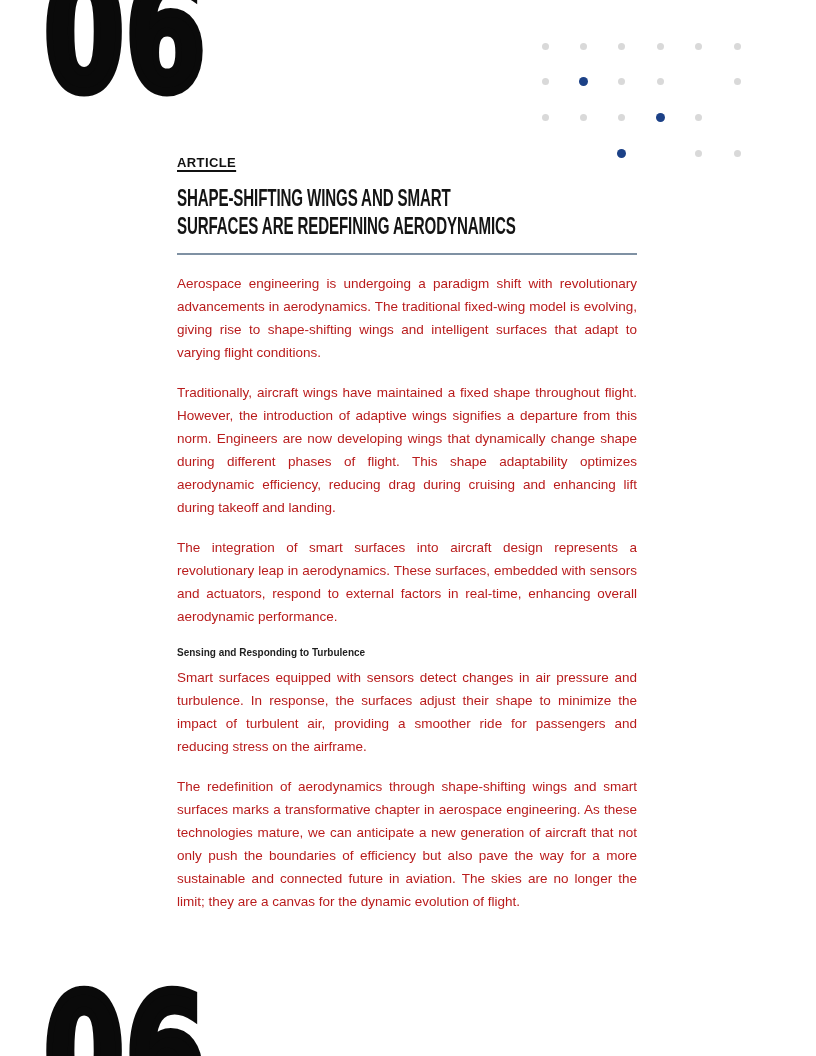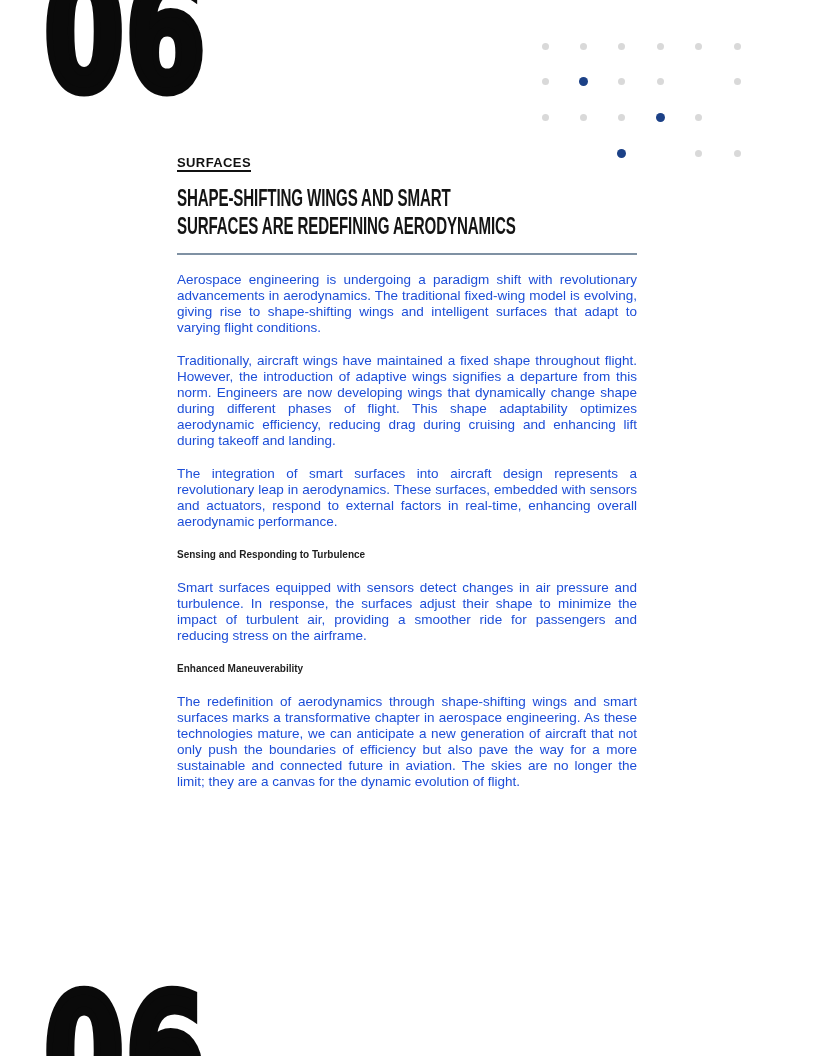--- a/index.html
+++ b/index.html
@@ -64,32 +64,32 @@
   }
   hr.divider {
     border: none;
     height: 2px;
     background: #7f91a3;
     margin: 13px 0 6px 0;
   }
   .blocks p {
     margin: 17px 0 0 0;
     font-size: 13.5px;
-    line-height: 16px;
+    line-height: 23px;
     text-align: justify;
-    color: #1d4ed8;
+    color: #b91c1c;
   }
   .blocks h3 {
     margin: 17px 0 0 0;
     font-size: 10px;
     line-height: 16.9px;
     font-weight: bold;
     color: #1f1f1f;
   }
-  .blocks h3 + p { margin-top: 16px; }
+  .blocks h3 + p { margin-top: 4px; }
 </style>
 </head>
 <body>
 
 <div class="big-num top">06</div>
 
 <div class="dot-grid">
     <span class="dot" style="height: 7px; width: 7px; left: 541.5px; top: 42.5px; background: rgb(217, 217, 217);"></span>
     <span class="dot" style="height: 7px; width: 7px; left: 579.9px; top: 42.5px; background: rgb(217, 217, 217);"></span>
     <span class="dot" style="height: 7px; width: 7px; left: 618.3px; top: 42.5px; background: rgb(217, 217, 217);"></span>
@@ -105,30 +105,29 @@
     <span class="dot" style="height: 7px; width: 7px; left: 579.9px; top: 113.9px; background: rgb(217, 217, 217);"></span>
     <span class="dot" style="height: 7px; width: 7px; left: 618.3px; top: 113.9px; background: rgb(217, 217, 217);"></span>
     <span class="dot" style="height: 9px; width: 9px; left: 655.7px; top: 112.9px; background: rgb(28, 65, 135);"></span>
     <span class="dot" style="height: 7px; width: 7px; left: 695.1px; top: 113.9px; background: rgb(217, 217, 217);"></span>
     <span class="dot" style="height: 9px; width: 9px; left: 617.3px; top: 148.6px; background: rgb(28, 65, 135);"></span>
     <span class="dot" style="height: 7px; width: 7px; left: 695.1px; top: 149.6px; background: rgb(217, 217, 217);"></span>
     <span class="dot" style="height: 7px; width: 7px; left: 733.5px; top: 149.6px; background: rgb(217, 217, 217);"></span>
   </div>
 
 <article class="article">
-  <span class="kicker">SURFACES</span>
+  <span class="kicker">ARTICLE</span>
   <h1 class="title">
     <span>SHAPE-SHIFTING WINGS AND SMART</span><br>
     <span>SURFACES ARE REDEFINING AERODYNAMICS</span>
   </h1>
   <hr class="divider">
   <div class="blocks">
       <p>Aerospace engineering is undergoing a paradigm shift with revolutionary advancements in aerodynamics. The traditional fixed-wing model is evolving, giving rise to shape-shifting wings and intelligent surfaces that adapt to varying flight conditions.</p>
       <p>Traditionally, aircraft wings have maintained a fixed shape throughout flight. However, the introduction of adaptive wings signifies a departure from this norm. Engineers are now developing wings that dynamically change shape during different phases of flight. This shape adaptability optimizes aerodynamic efficiency, reducing drag during cruising and enhancing lift during takeoff and landing.</p>
       <p>The integration of smart surfaces into aircraft design represents a revolutionary leap in aerodynamics. These surfaces, embedded with sensors and actuators, respond to external factors in real-time, enhancing overall aerodynamic performance.</p>
       <h3>Sensing and Responding to Turbulence</h3>
       <p>Smart surfaces equipped with sensors detect changes in air pressure and turbulence. In response, the surfaces adjust their shape to minimize the impact of turbulent air, providing a smoother ride for passengers and reducing stress on the airframe.</p>
-      <h3>Enhanced Maneuverability</h3>
       <p>The redefinition of aerodynamics through shape-shifting wings and smart surfaces marks a transformative chapter in aerospace engineering. As these technologies mature, we can anticipate a new generation of aircraft that not only push the boundaries of efficiency but also pave the way for a more sustainable and connected future in aviation. The skies are no longer the limit; they are a canvas for the dynamic evolution of flight.</p>
     </div>
 </article>
 
 <div class="big-num bottom">06</div>
 
 </body></html>

